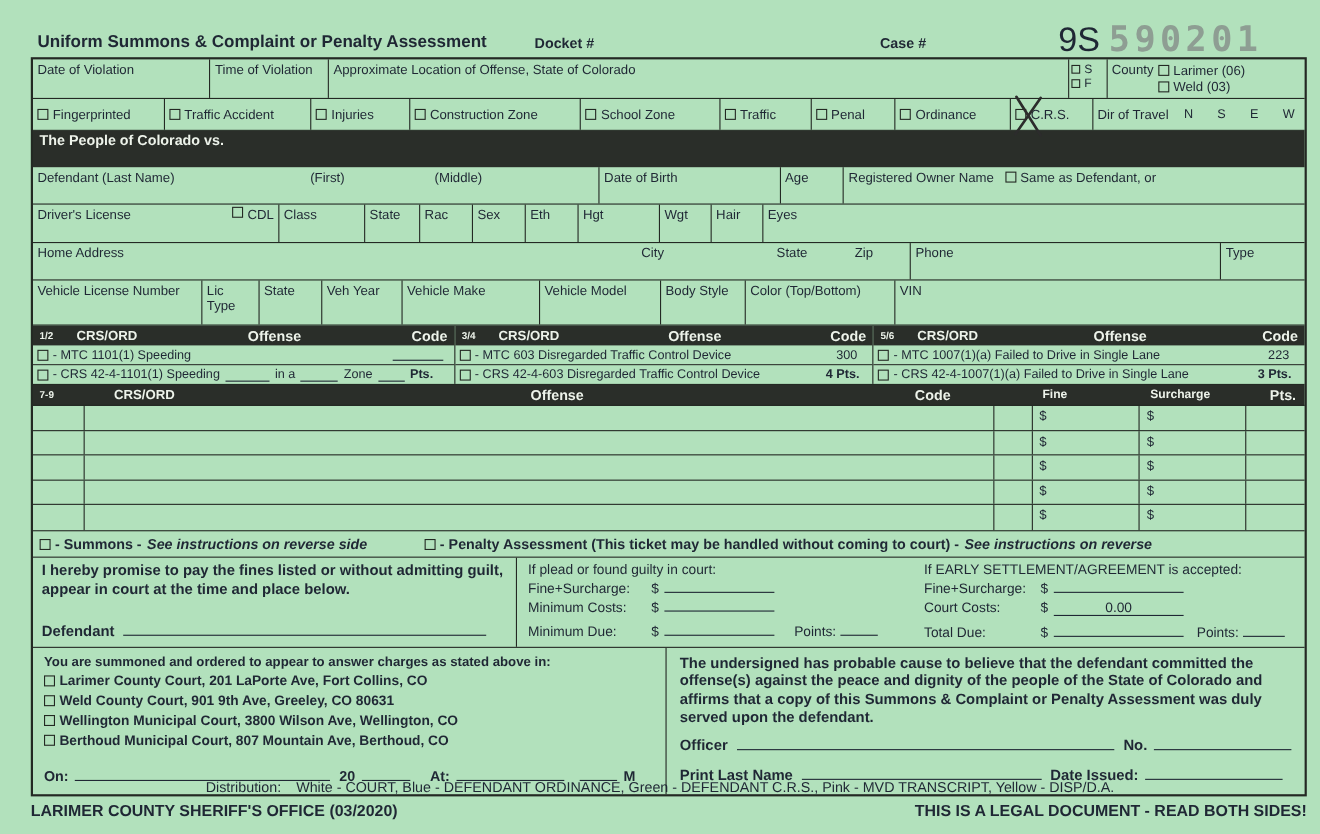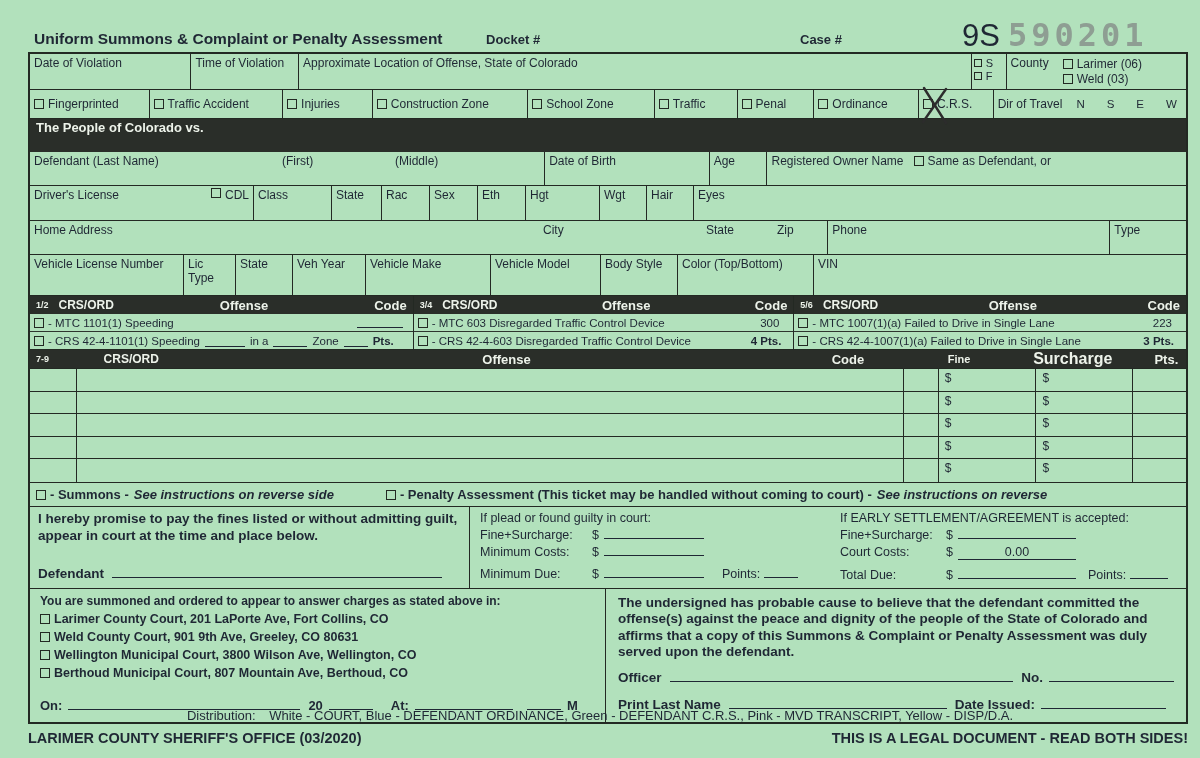--- a/index.html
+++ b/index.html
@@ -21,21 +21,21 @@
   .grid { position:absolute; left:28px; top:52px; width:1160px; border:2px solid #232923; }
   .row { display:flex; border-bottom:1.5px solid #232923; background:transparent; }
   .row:last-child { border-bottom:none; }
   .cell { position:relative; border-right:1.5px solid #232923; padding:2px 4px; font-size:12px; }
   .cell:last-child { border-right:none; }
   .band { background:#2a2e29; color:#edf3ea; font-weight:bold; font-size:13px; padding:1px 6px; }
   .cb { display:inline-block; width:10px; height:10px; border:1.6px solid #232923;
         vertical-align:middle; margin-right:4px; flex:none; background:transparent; }
   .bl { display:inline-block; border-bottom:1.2px solid #1f2734; height:11px; vertical-align:bottom; }
   .blv { display:inline-block; border-bottom:1.2px solid #1f2734; text-align:center; vertical-align:bottom; }
-  .ohdr { background:#2a2e29; color:#edf3ea; display:flex; align-items:center; height:18px; padding:0 6px; }
+  .ohdr { background:#2a2e29; color:#edf3ea; display:flex; align-items:center; height:18px; padding:0 6px;gap:11px; }
   .oidx { font-size:9px; font-weight:bold; margin-right:10px; }
   .ohdr .h1 { font-size:12px; font-weight:bold; }
   .ohdr .h2 { font-size:13px; font-weight:bold; flex:1; text-align:center; }
   .ohdr .h3 { font-size:13px; font-weight:bold; }
   .oline { display:flex; align-items:center; height:18px; font-size:11.5px; padding:0 4px; }
   .ocol { border-right:1.5px solid #232923; }
   .ocol:last-child { border-right:none; }
   .t79hdr { background:#2a2e29; color:#edf3ea; display:flex; align-items:center; height:19px;gap:34px; }
   .t79hdr span { font-weight:bold; font-size:12px; }
   .tr79 { display:flex; height:22.6px; border-bottom:1.2px solid #232923; }
@@ -77,21 +77,21 @@
     <div class="cell" style="width:35px; font-size:11px; padding:2px 2px">
       <div style="display:flex;align-items:center;height:13px">
         <span class="cb" style="width:8px;height:8px"></span>
         <span>S</span>
       </div>
       <div style="display:flex;align-items:center;height:13px">
         <span class="cb" style="width:8px;height:8px"></span>
         <span>F</span>
       </div>
     </div>
-    <div class="cell" style="width:180px; display:flex; gap:14px">
+    <div class="cell" style="width:180px; display:flex; gap:4px">
       <span>County</span>
       <div>
         <div style="display:flex;align-items:center;height:15px">
           <span class="cb"></span>
           <span>Larimer (06)</span>
         </div>
         <div style="display:flex;align-items:center;height:15px">
           <span class="cb"></span>
           <span>Weld (03)</span>
         </div>
@@ -189,21 +189,21 @@
     <div class="cell" style="width:48px"><span>Eth</span></div>
     <div class="cell" style="width:74px"><span>Hgt</span></div>
     <div class="cell" style="width:47px"><span>Wgt</span></div>
     <div class="cell" style="width:47px"><span>Hair</span></div>
     <div class="cell" style="width:48px"><span>Eyes</span></div>
   </div>
 
   <div class="row" style="height:34px">
     <div class="cell" style="width:801px">
       <span>Home Address</span>
-      <span style="position:absolute;left:513px;top:2px">City</span>
+      <span style="position:absolute;left:553px;top:2px">City</span>
       <span style="position:absolute;left:676px;top:2px">State</span>
       <span style="position:absolute;left:747px;top:2px">Zip</span>
     </div>
     <div class="cell" style="width:283px"><span>Phone</span></div>
     <div class="cell" style="width:76px"><span>Type</span></div>
   </div>
 
   <div class="row" style="height:41px">
     <div class="cell" style="width:154px"><span>Vehicle License Number</span></div>
     <div class="cell" style="width:52px"><span>Lic Type</span></div>
@@ -285,21 +285,21 @@
       </div>
     </div>
   </div>
 
   <div class="row t79hdr" style="height:19px;border-bottom:1.5px solid #232923">
     <span style="width:47px;font-size:9px;padding-left:6px">7-9</span>
     <span style="width:120px">CRS/ORD</span>
     <span style="width:660px;text-align:center;font-size:13px">Offense</span>
     <span style="width:90px;text-align:center;font-size:13px">Code</span>
     <span style="width:98px;text-align:center;font-size:11px">Fine</span>
-    <span style="width:97px;text-align:left;font-size:16px">Surcharge</span>
+    <span style="width:97px;text-align:center;font-size:11px">Surcharge</span>
     <span style="width:48px;text-align:center;font-size:13px">Pts.</span>
   </div>
 
   <div class="row" style="height:114px;flex-direction:column">
     <div class="tr79">
       <div class="tc" style="width:47px"></div>
       <div class="tc" style="width:830px"></div>
       <div class="tc" style="width:35px"></div>
       <div class="tc" style="width:98px"><span>$</span></div>
       <div class="tc" style="width:97px"><span>$</span></div>

